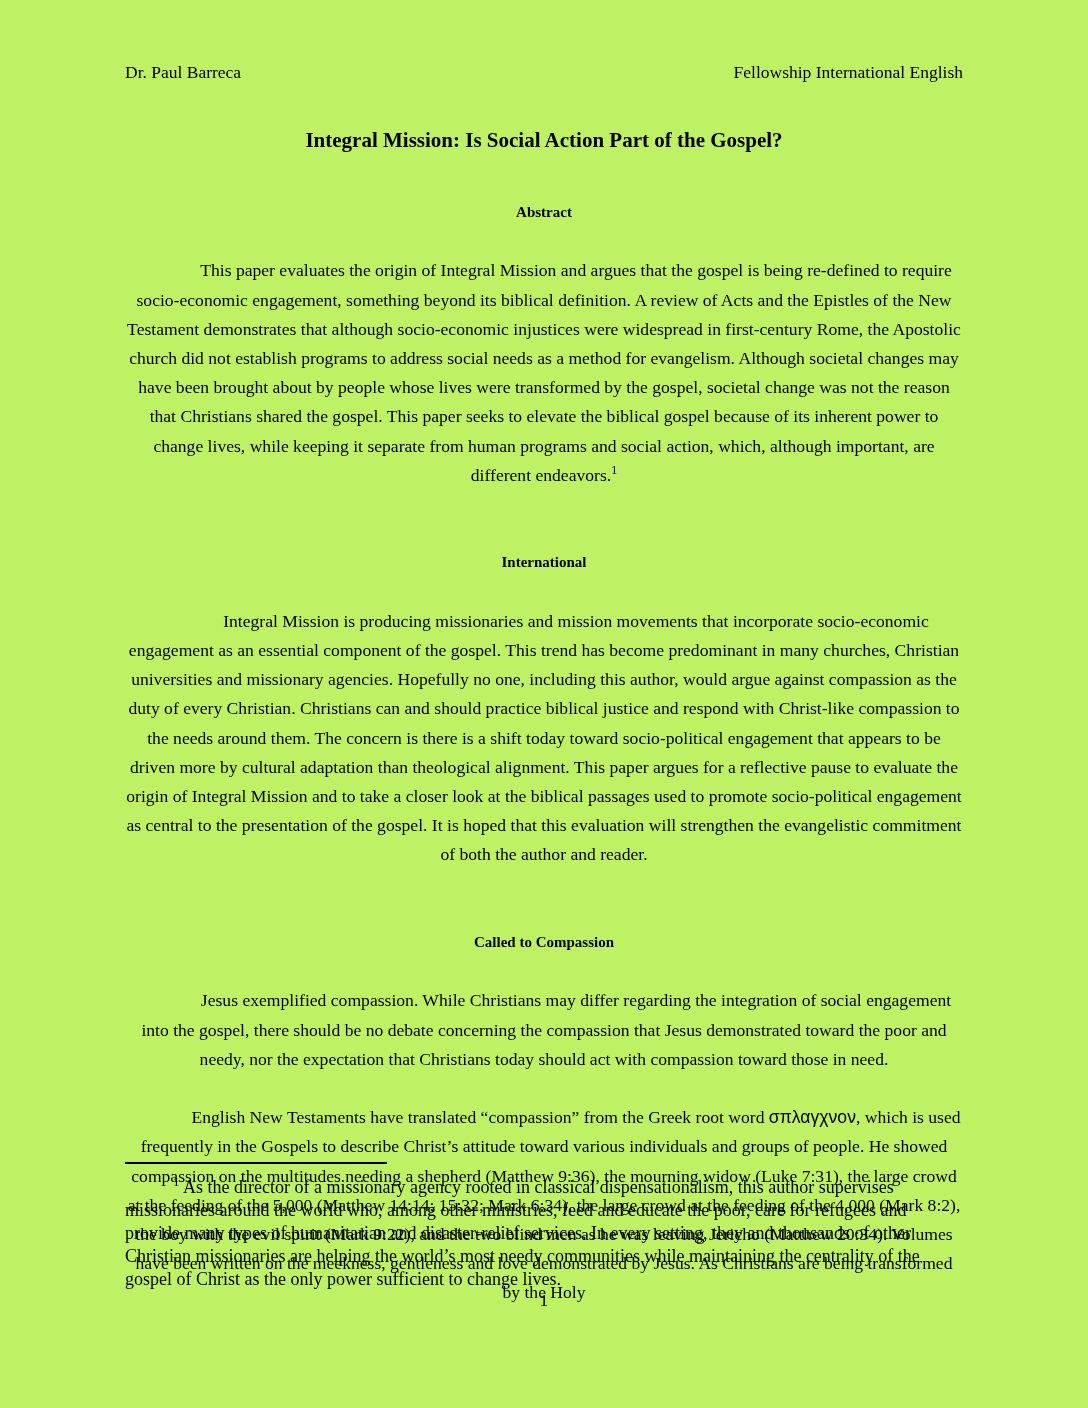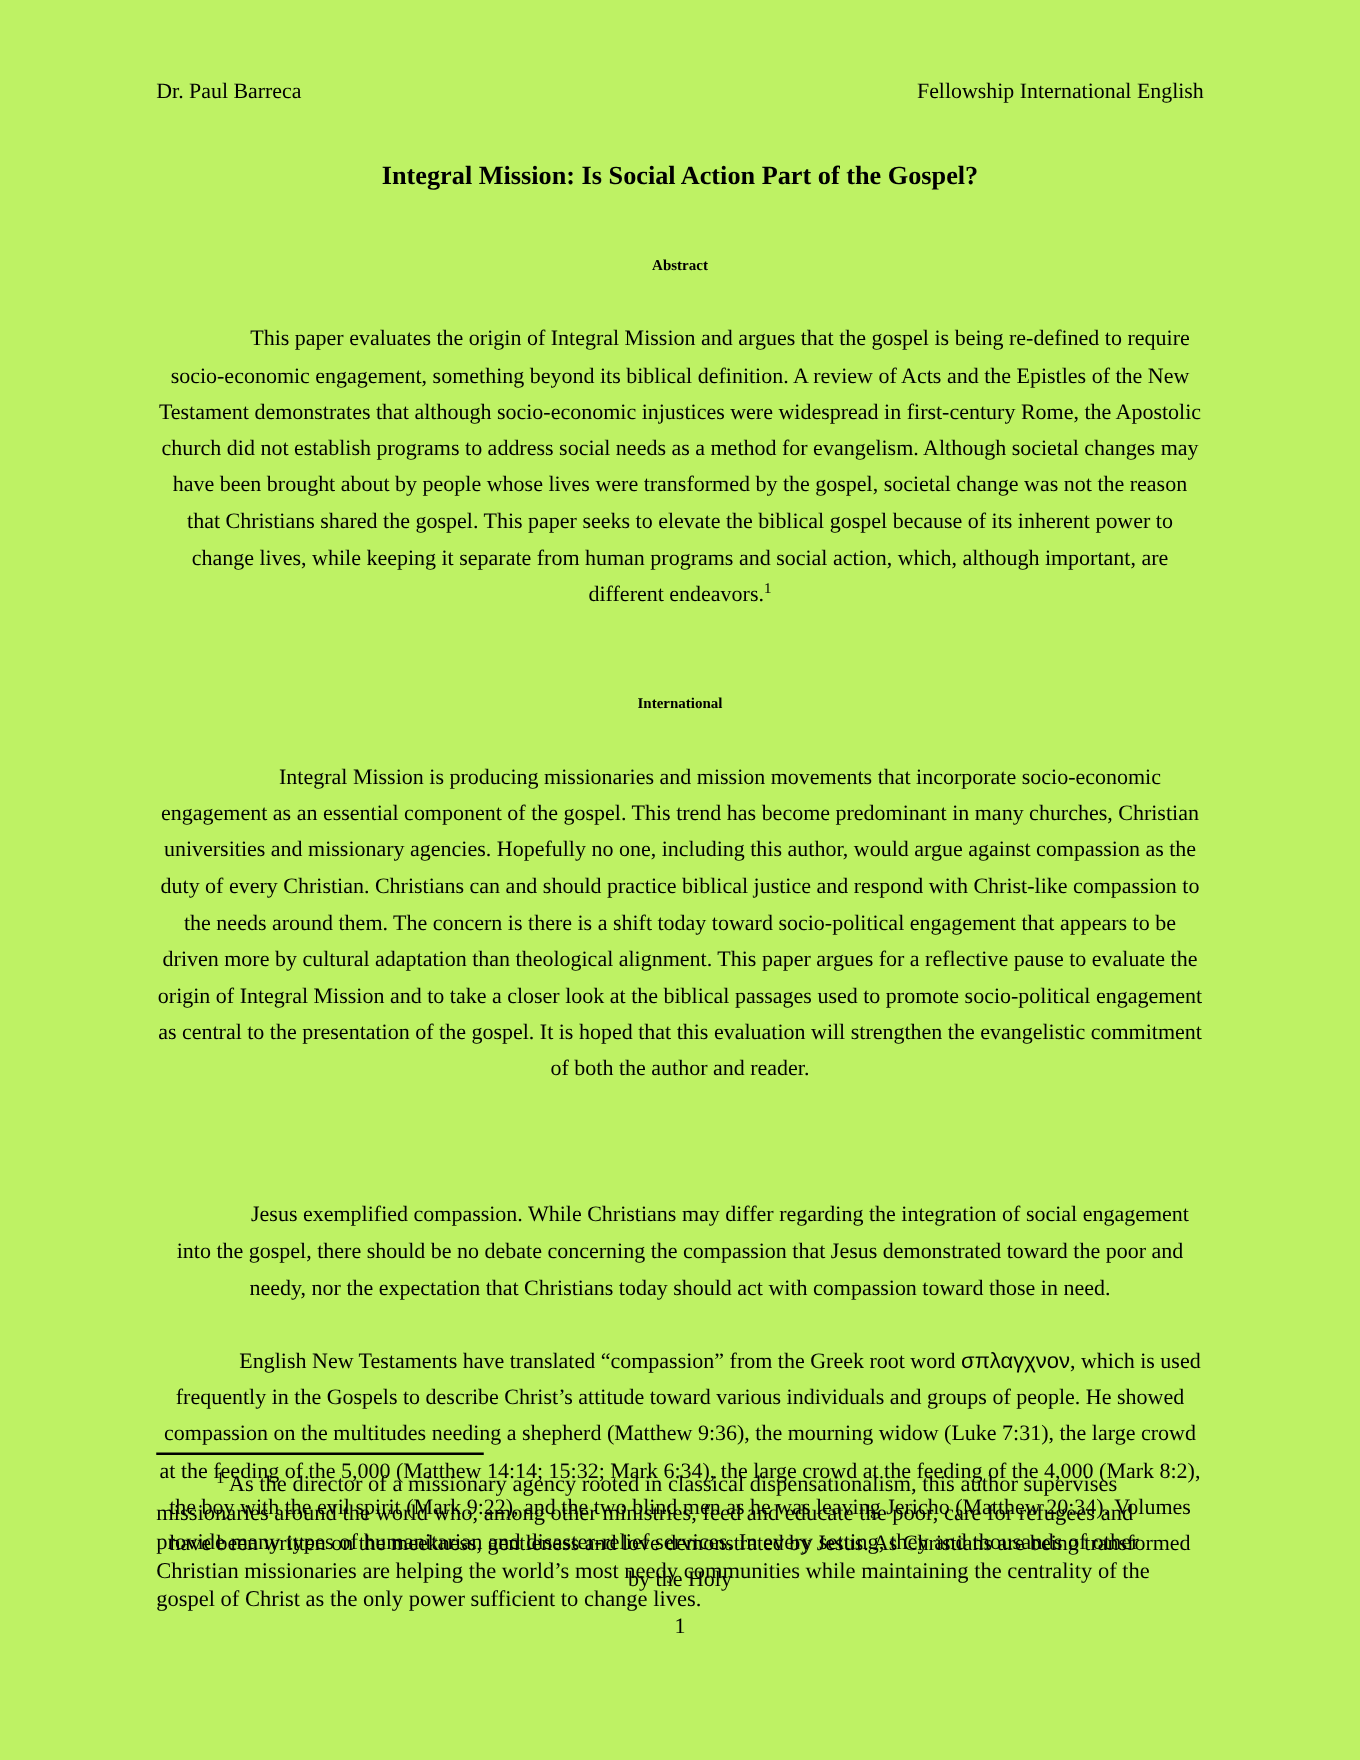--- a/index.html
+++ b/index.html
@@ -53,21 +53,21 @@
   
   .body-flow {
     position: absolute;
     left: 125px;
     top: 198px;
     width: 838px;
     font-size: 17.6px;
     line-height: 29.2px;
   }
   h2.section-heading {
-    font-size: 12px;
+    font-size: 15px;
     font-weight: bold;
     text-align: center;
     margin: 0;
     line-height: 29.2px;
   }
   .spacer-line { height: 29.2px; }
   p.para {
     margin: 0;
     text-indent: 64px;
     text-align: center;
@@ -139,20 +139,21 @@
     <div class="spacer-line"></div>
     <div class="spacer-line"></div>
 
     <h2 class="section-heading">International</h2>
     <div class="spacer-line"></div>
     <p class="para">Integral Mission is producing missionaries and mission movements that incorporate socio-economic engagement as an essential component of the gospel. This trend has become predominant in many churches, Christian universities and missionary agencies. Hopefully no one, including this author, would argue against compassion as the duty of every Christian. Christians can and should practice biblical justice and respond with Christ-like compassion to the needs around them. The concern is there is a shift today toward socio-political engagement that appears to be driven more by cultural adaptation than theological alignment. This paper argues for a reflective pause to evaluate the origin of Integral Mission and to take a closer look at the biblical passages used to promote socio-political engagement as central to the presentation of the gospel. It is hoped that this evaluation will strengthen the evangelistic commitment of both the author and reader.</p>
 
     <div class="spacer-line"></div>
     <div class="spacer-line"></div>
 
+    <h2 class="section-heading">Called to Compassion</h2>
     <div class="spacer-line"></div>
     <p class="para">Jesus exemplified compassion. While Christians may differ regarding the integration of social engagement into the gospel, there should be no debate concerning the compassion that Jesus demonstrated toward the poor and needy, nor the expectation that Christians today should act with compassion toward those in need.</p>
 
     <div class="spacer-line"></div>
 
     <p class="para"><span>English New Testaments have translated “compassion” from the Greek root word </span><span class="greek">σπλαγχνον</span><span>, which is used frequently in the Gospels to describe Christ’s attitude toward various individuals and groups of people. He showed compassion on the multitudes needing a shepherd (Matthew 9:36), the mourning widow (Luke 7:31), the large crowd at the feeding of the 5,000 (Matthew 14:14; 15:32; Mark 6:34), the large crowd at the feeding of the 4,000 (Mark 8:2), the boy with the evil spirit (Mark 9:22), and the two blind men as he was leaving Jericho (Matthew 20:34). Volumes have been written on the meekness, gentleness and love demonstrated by Jesus. As Christians are being transformed by the Holy</span></p>
 
   </div>
 
   <div class="footnote-area">

